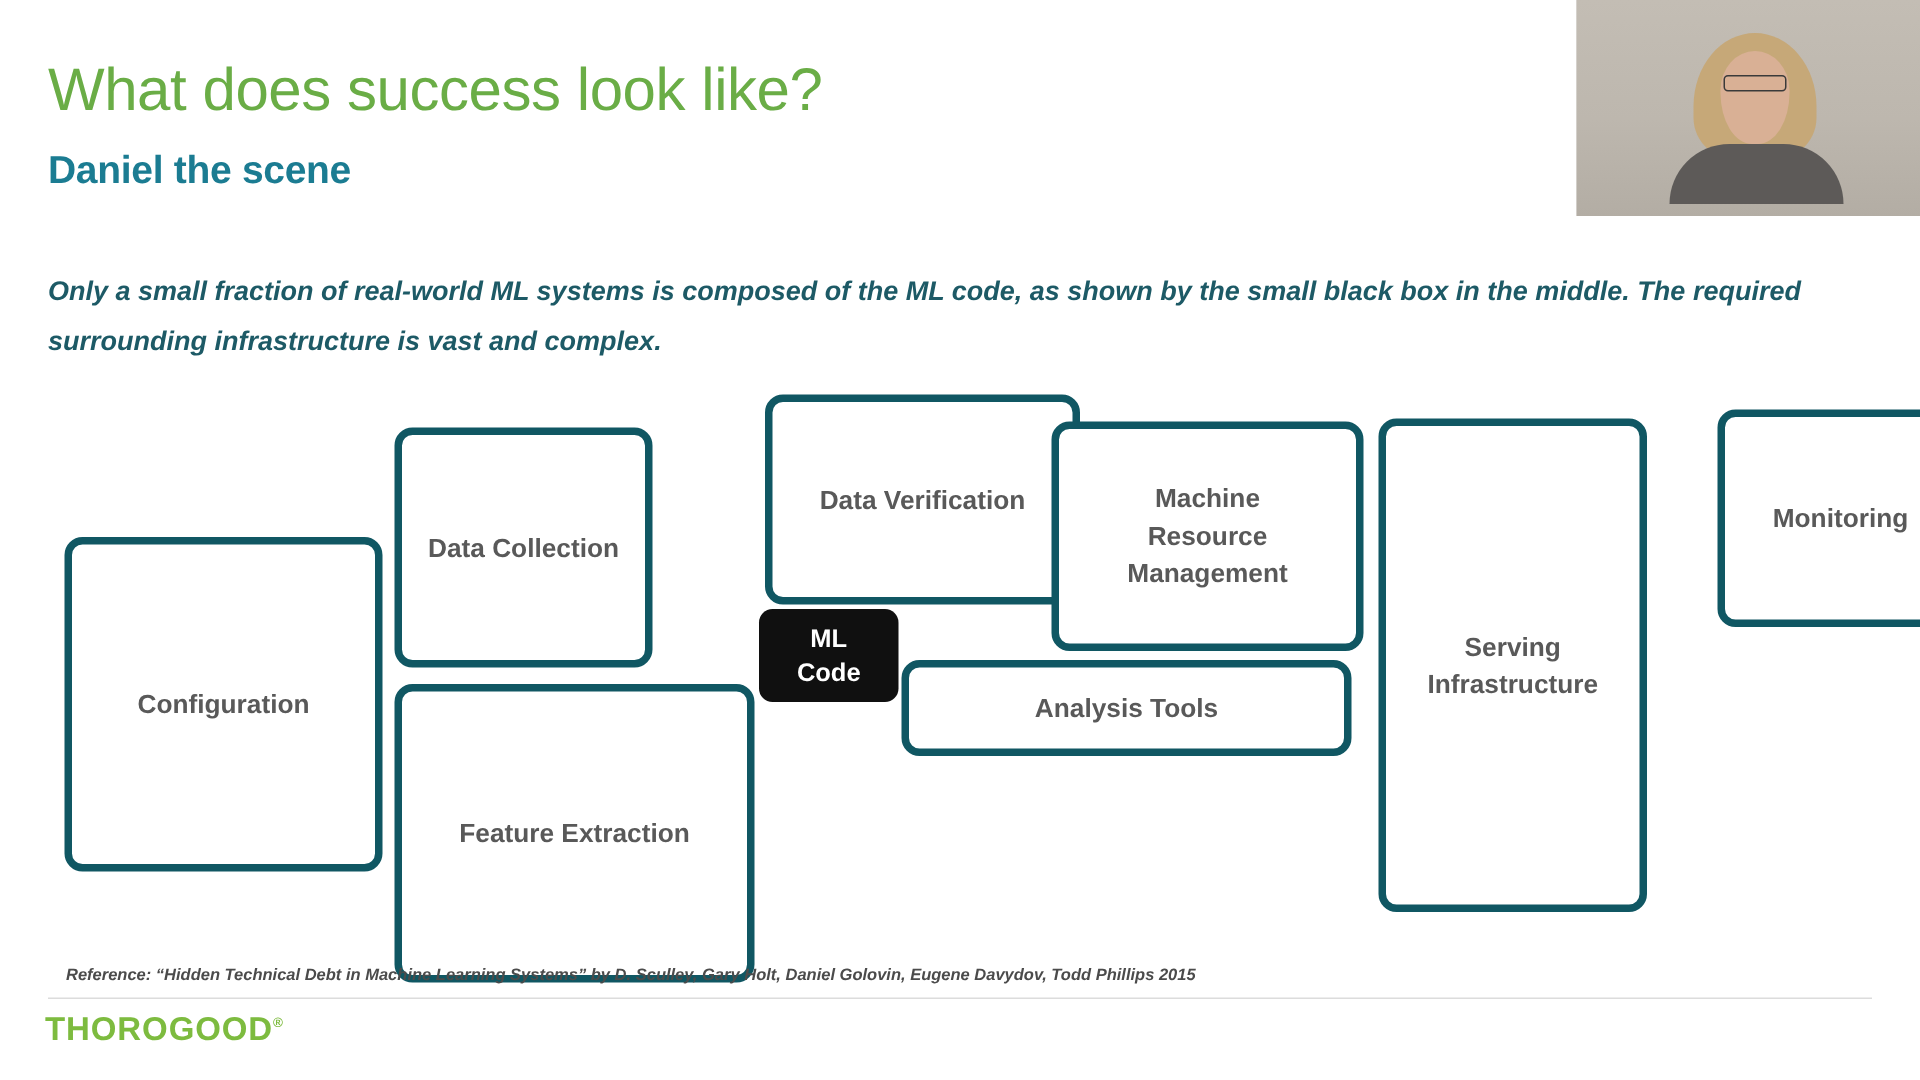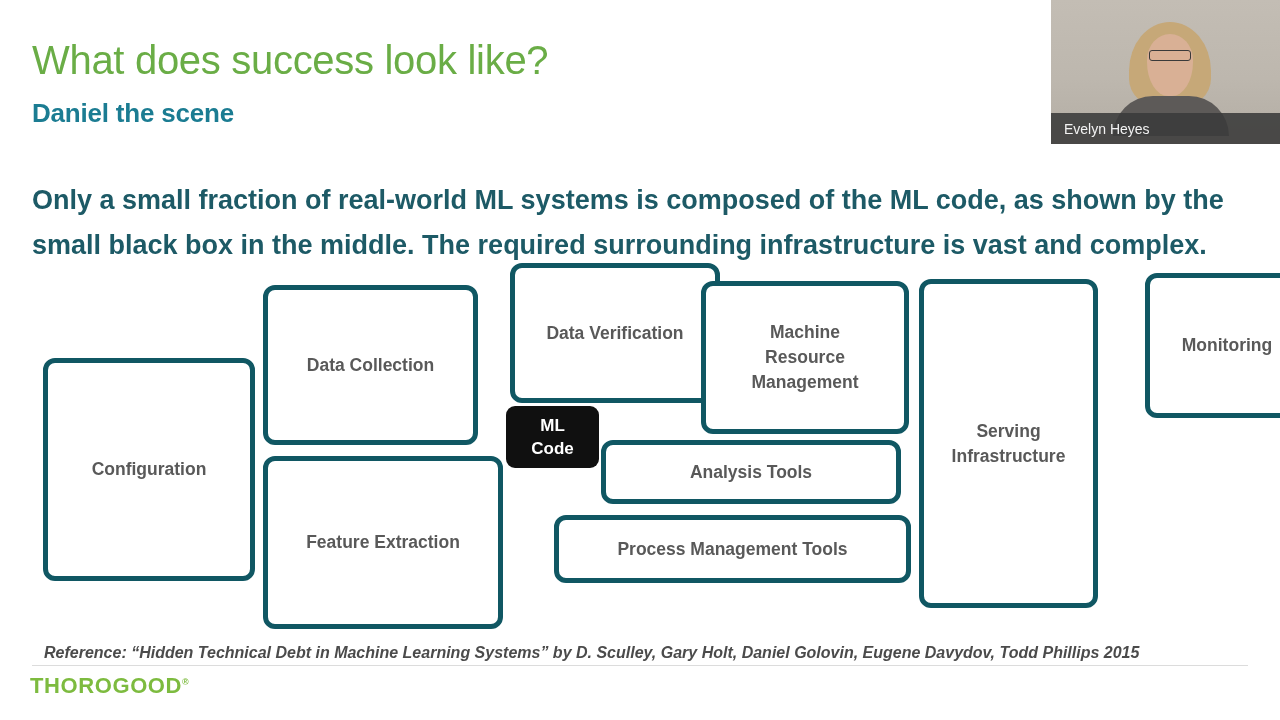--- a/index.html
+++ b/index.html
@@ -33,24 +33,25 @@
     color: #1b7c92;
     letter-spacing: -0.2px;
     white-space: nowrap;
   }
 
   
   #lead {
     position: absolute;
     left: 32px; top: 178px;
     width: 1215px;
-    font-size: 27px;
-    font-weight: 700;
+    font-size: 18px;
+    font-weight: 700;
+    font-style: italic;
     color: #1d5a66;
-    line-height: 45px;
+    line-height: 33px;
   }
 
   
   #diagram {
     position: absolute;
     left: 0; top: 0;
     width: 1280px; height: 720px;
   }
   .node {
     position: absolute;
@@ -75,21 +76,21 @@
     font-size: 17px;
     font-weight: 700;
     line-height: 23px;
     z-index: 5;
   }
 
   
   #reference {
     position: absolute;
     left: 44px; top: 644px;
-    font-size: 16px;
+    font-size: 11px;
     font-style: italic;
     font-weight: 600;
     color: #4b4b4b;
     white-space: nowrap;
   }
   #footer-rule {
     position: absolute;
     left: 32px; top: 665px;
     width: 1216px; height: 1px;
     background: #dcdcdc;
@@ -171,57 +172,51 @@
 
   <div id="title">What does success look like?</div>
   <div id="subtitle">Daniel the scene</div>
 
   <div id="lead">Only a small fraction of real-world ML systems is composed of the ML code, as shown by the small black box in the middle. The required surrounding infrastructure is vast and complex.</div>
 
   <div id="diagram">
       <div class="node" style="left: 43px; top: 358px; width: 212px; height: 223px; align-items: center;">
         <span>Configuration</span>
       </div>
-      <div class="node" style="left: 263px; top: 285px; width: 215px; height: 160px;">
+      <div class="node" style="left: 263px; top: 285px; width: 172px; height: 160px;">
         <span>Data Collection</span>
       </div>
-      <div class="node" style="left: 263px; top: 456px; width: 240px; height: 173px; text-align: right;">
+      <div class="node" style="left: 263px; top: 456px; width: 240px; height: 199px; text-align: right;">
         <span>Feature Extraction</span>
       </div>
       <div class="node" style="left: 483px; top: 263px; width: 210px; height: 140px; margin-left: 27px;">
         <span>Data Verification</span>
       </div>
       <div class="node ml" style="left: 506px; top: 406px; width: 93px; height: 62px;">
         <span>ML<br>Code</span>
       </div>
       <div class="node" style="left: 701px; top: 281px; width: 208px; height: 153px;">
         <span>Machine<br>Resource<br>Management</span>
       </div>
       <div class="node" style="left: 601px; top: 440px; width: 300px; height: 64px;">
         <span>Analysis Tools</span>
-      </div>
-      <div class="node" style="left: 554px; top: 515px; width: 357px; height: 68px;">
-        <span>Process Management Tools</span>
       </div>
       <div class="node" style="left: 919px; top: 279px; width: 179px; height: 329px; justify-content: center;">
         <span>Serving<br>Infrastructure</span>
       </div>
       <div class="node" style="left: 1105px; top: 273px; width: 164px; height: 145px; margin-left: 40px;">
         <span>Monitoring</span>
       </div>
     </div>
 
   <div id="reference">Reference: “Hidden Technical Debt in Machine Learning Systems” by D. Sculley, Gary Holt, Daniel Golovin, Eugene Davydov, Todd Phillips 2015</div>
   <div id="footer-rule"></div>
   <div id="logo"><span>THOROGOOD</span><sup>®</sup></div>
 
   <div id="webcam">
     <div id="webcam-bg"></div>
     <div id="webcam-hair"></div>
     <div id="webcam-face"></div>
     <div id="webcam-glasses"></div>
     <div id="webcam-body"></div>
-    <div id="webcam-namebar">
-      <span id="webcam-name">Evelyn Heyes</span>
-    </div>
   </div>
 
 </div>
 
 </body></html>

